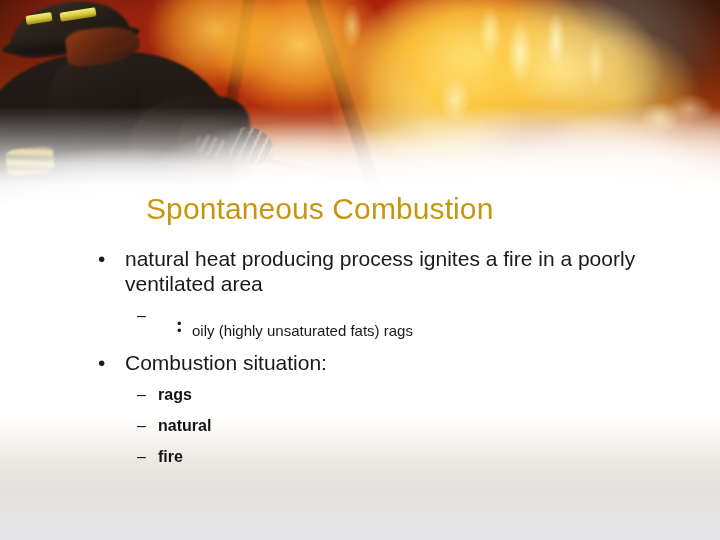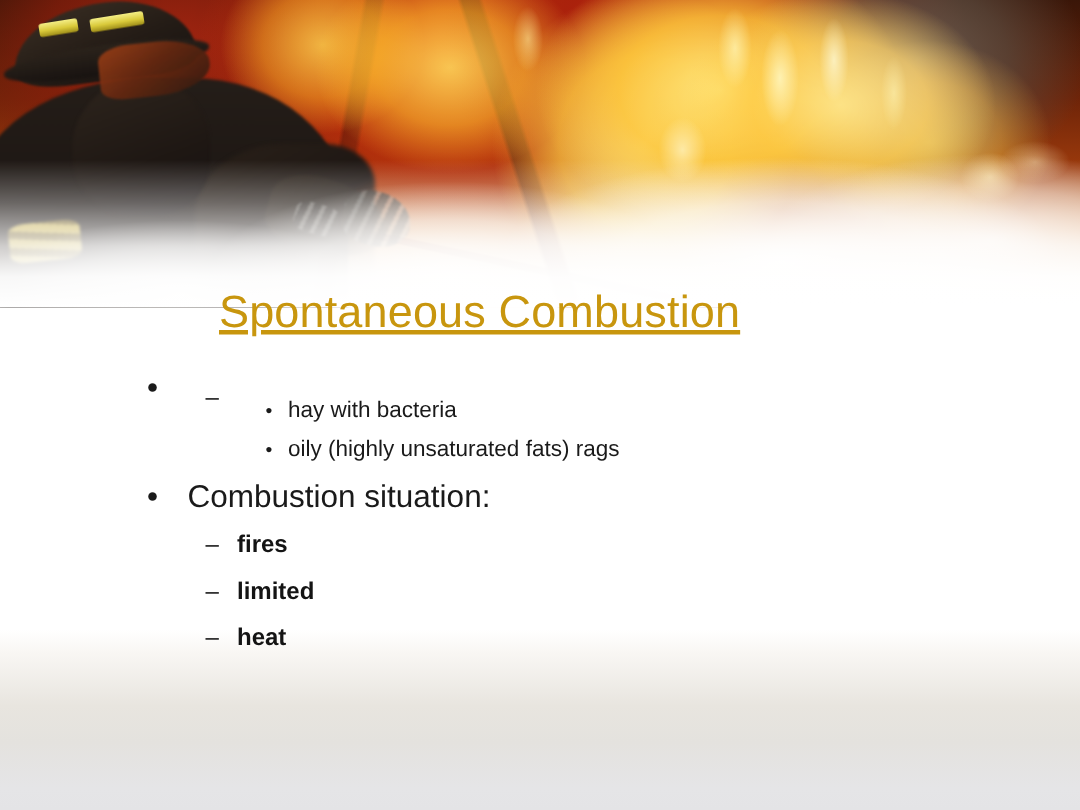--- a/index.html
+++ b/index.html
@@ -255,21 +255,20 @@
   
   .slide-title {
     position: absolute;
     left: 146px;
     top: 192px;
     font-size: 30px;
     line-height: 34px;
     color: #c8960e;
     letter-spacing: 0.1px;
     white-space: nowrap;
-    text-decoration: underline;
   }
 
   
   .body-block {
     position: absolute;
     left: 92px;
     top: 246px;
     width: 580px;
   }
 
@@ -358,64 +357,64 @@
   </div>
 
   <div class="page-gradient"></div>
 
   <div class="slide-title">Spontaneous Combustion</div>
 
   <div class="body-block">
 
     <div class="lvl1">
       <span class="mk">•</span>
+      <span>natural heat producing process ignites a fire in a poorly ventilated area</span>
     </div>
 
     <div class="gap-a"></div>
 
     <div class="lvl2">
       <span class="mk">–</span>
     </div>
 
     <div class="gap-c"></div>
 
     <div class="lvl3">
       <span class="mk">•</span>
-      <span>hay with bacteria</span>
     </div>
 
     <div class="gap-c"></div>
 
     <div class="lvl3">
       <span class="mk">•</span>
       <span>oily (highly unsaturated fats) rags</span>
     </div>
 
     <div class="gap-b"></div>
 
     <div class="lvl1">
       <span class="mk">•</span>
       <span>Combustion situation:</span>
     </div>
 
     <div class="gap-a"></div>
 
     <div class="lvl2">
       <span class="mk">–</span>
-      <span>fires</span>
+      <span>rags</span>
     </div>
 
     <div class="gap-b"></div>
 
     <div class="lvl2">
       <span class="mk">–</span>
-      <span>limited</span>
+      <span>natural</span>
     </div>
 
     <div class="gap-b"></div>
 
     <div class="lvl2">
       <span class="mk">–</span>
-      <span>heat</span>
+      <span>fire</span>
     </div>
 
   </div>
 </div>
 
 </body></html>

